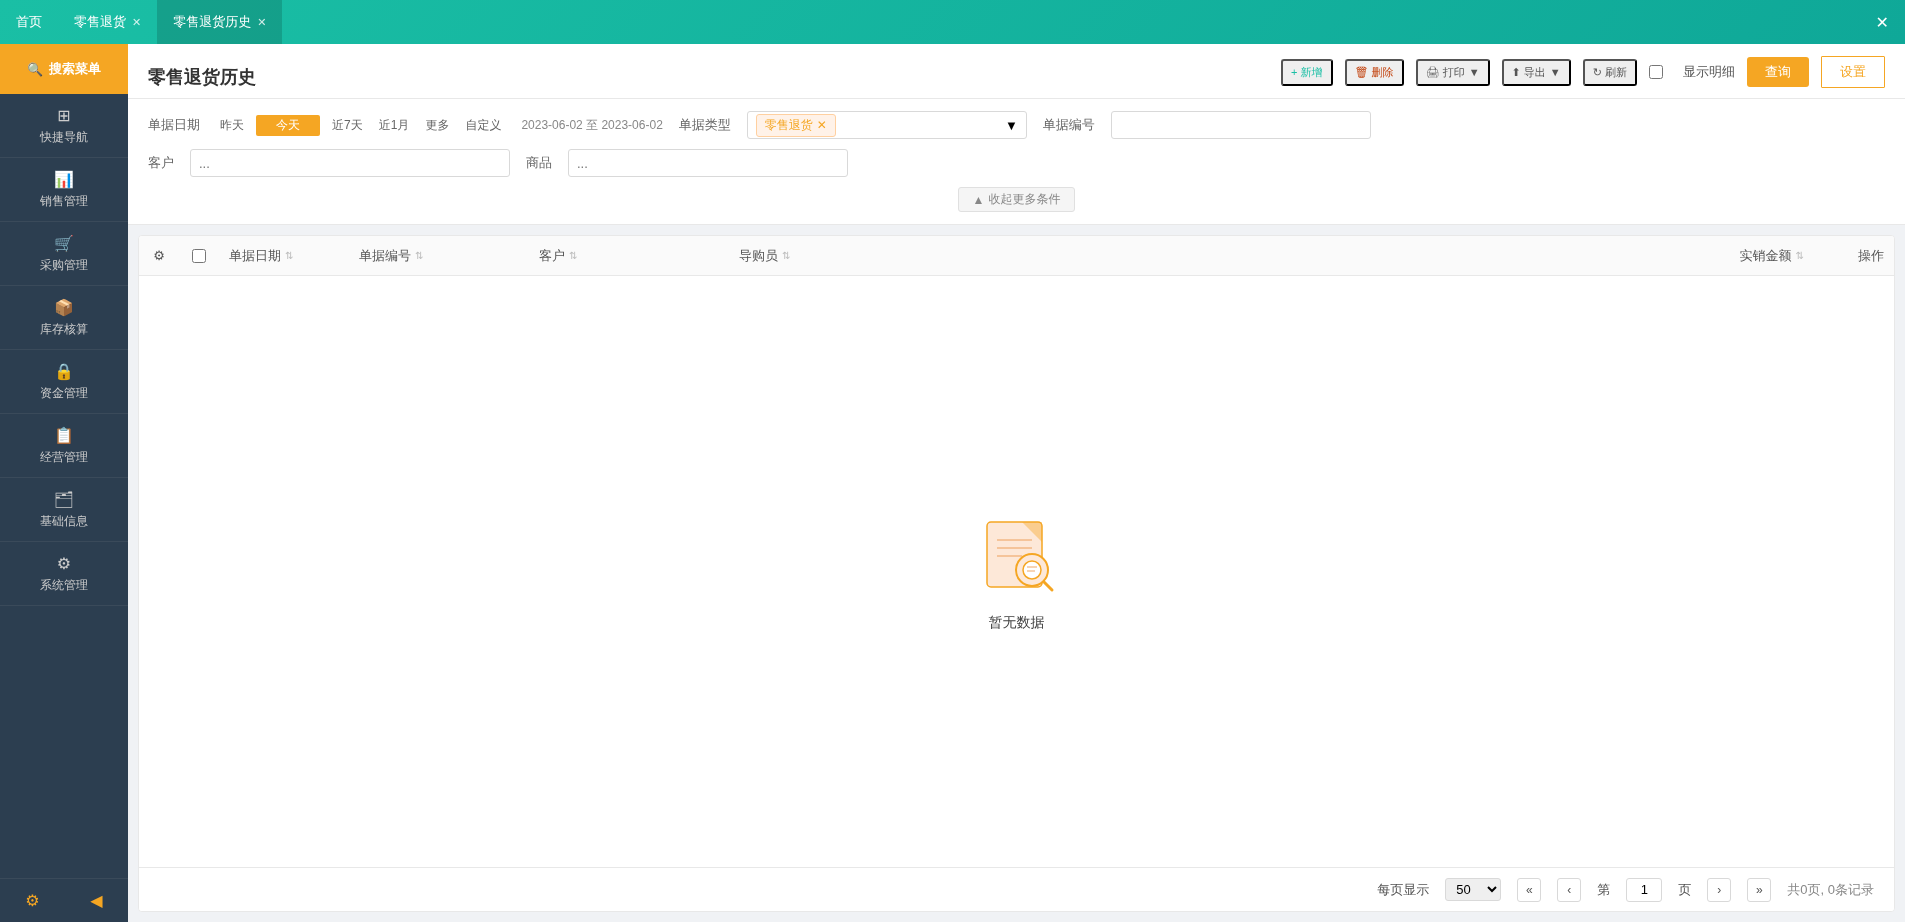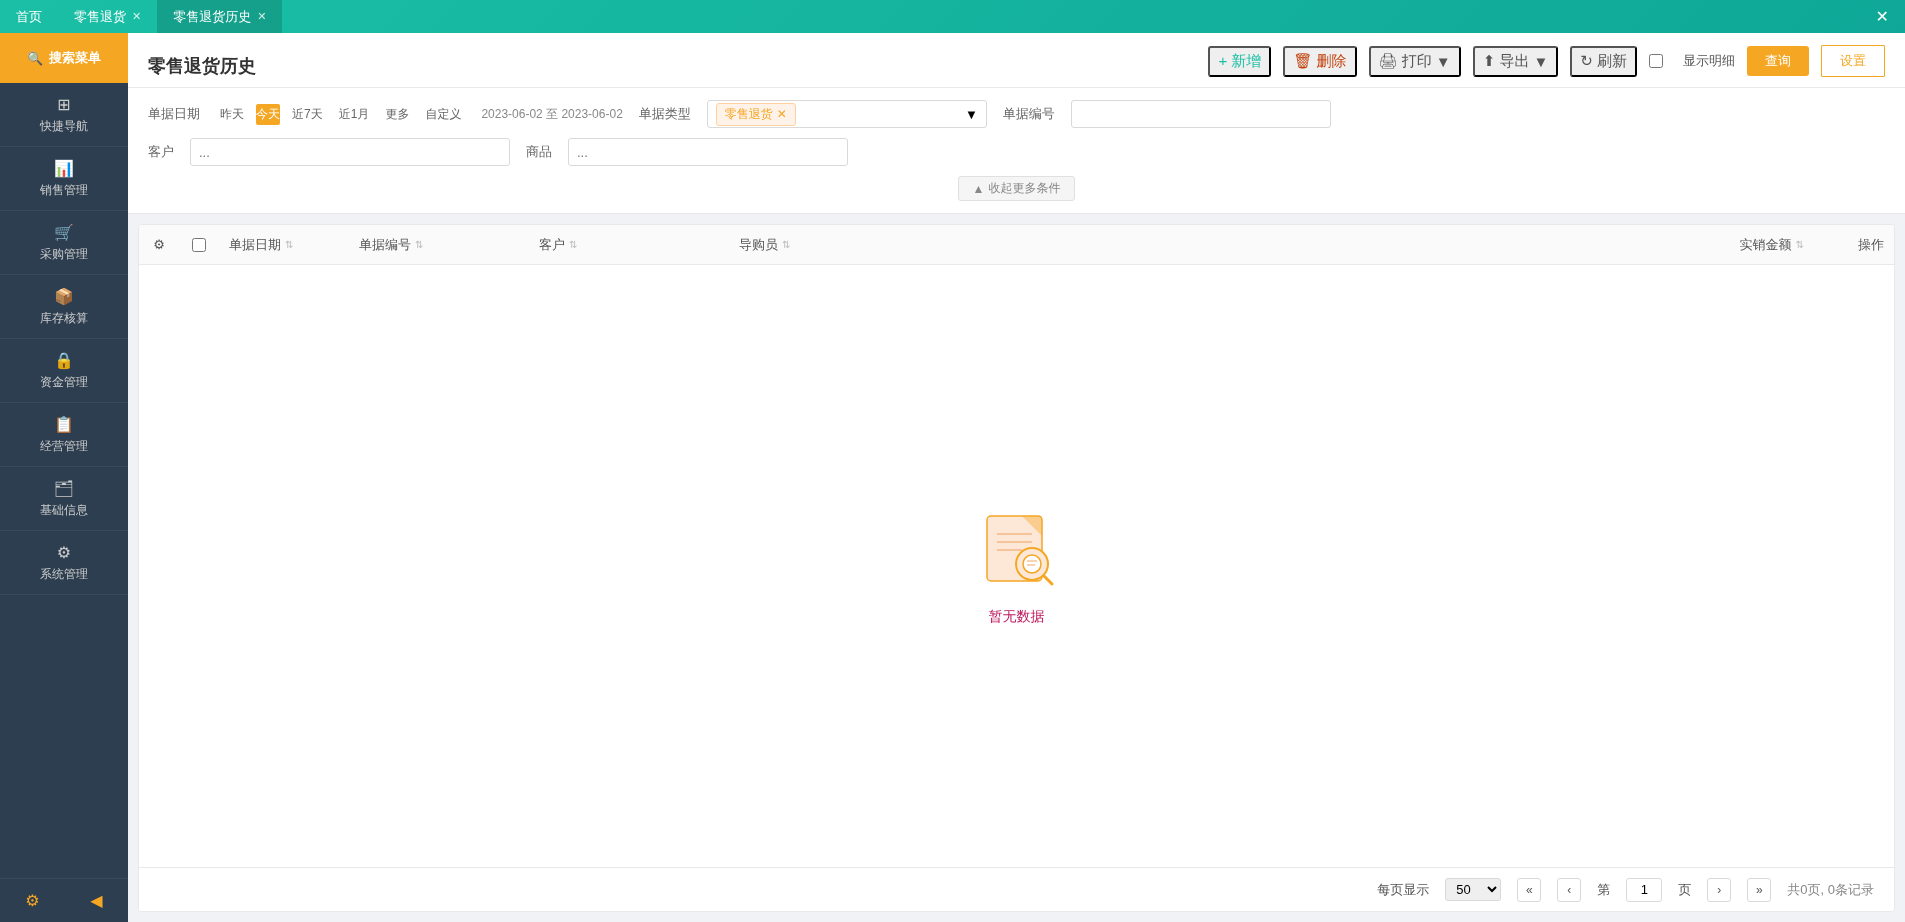--- a/index.html
+++ b/index.html
@@ -1,20 +1,20 @@
 <!DOCTYPE html>
 <html><head>
   <meta charset="utf-8">
   <style>
     * { box-sizing: border-box; margin: 0; padding: 0; font-family: 'Microsoft YaHei', '微软雅黑', sans-serif; }
     body { width: 1905px; height: 922px; overflow: hidden; display: flex; flex-direction: column; background: #f5f5f5; }
 
     
     .top-bar {
-      height: 33px;
+      height: 44px;
       background: linear-gradient(135deg, #1abfa5, #0fa898);
       display: flex;
       align-items: center;
       padding: 0;
       flex-shrink: 0;
     }
     .top-bar-tabs {
       display: flex;
       align-items: center;
       flex: 1;
@@ -123,21 +123,21 @@
     .toolbar {
       display: flex;
       align-items: center;
       gap: 12px;
       padding-bottom: 10px;
     }
     .toolbar-btn {
       display: flex;
       align-items: center;
       gap: 4px;
-      font-size: 15px;
+      font-size: 11px;
       cursor: pointer;
       color: #555;
       padding: 4px 8px;
       border-radius: 3px;
     }
     .toolbar-btn.new-btn { color: #1abfa5; }
     .toolbar-btn.delete-btn { color: #c2410c; }
     .btn-query {
       background: #f5a623;
       color: white;
@@ -191,21 +191,21 @@
     .date-btn {
       font-size: 12px;
       color: #666;
       cursor: pointer;
       padding: 2px 4px;
     }
     .date-btn.active {
       background: #f5a623;
       color: white;
       border-radius: 2px;
-      padding: 2px 0;
+      padding: 2px 20px;
     }
     .date-range {
       font-size: 12px;
       color: #888;
     }
     .filter-tag {
       display: inline-flex;
       align-items: center;
       background: #fff2e8;
       border: 1px solid #ffd0a0;
@@ -317,21 +317,21 @@
       flex-direction: column;
       align-items: center;
       gap: 12px;
     }
     .empty-icon {
       width: 100px;
       height: 90px;
     }
     .empty-text {
       font-size: 14px;
-      color: #be185d;
+      color: #404040;
     }
 
     
     .pagination {
       height: 44px;
       background: white;
       border-top: 1px solid #e8e8e8;
       display: flex;
       align-items: center;
       justify-content: flex-end;

